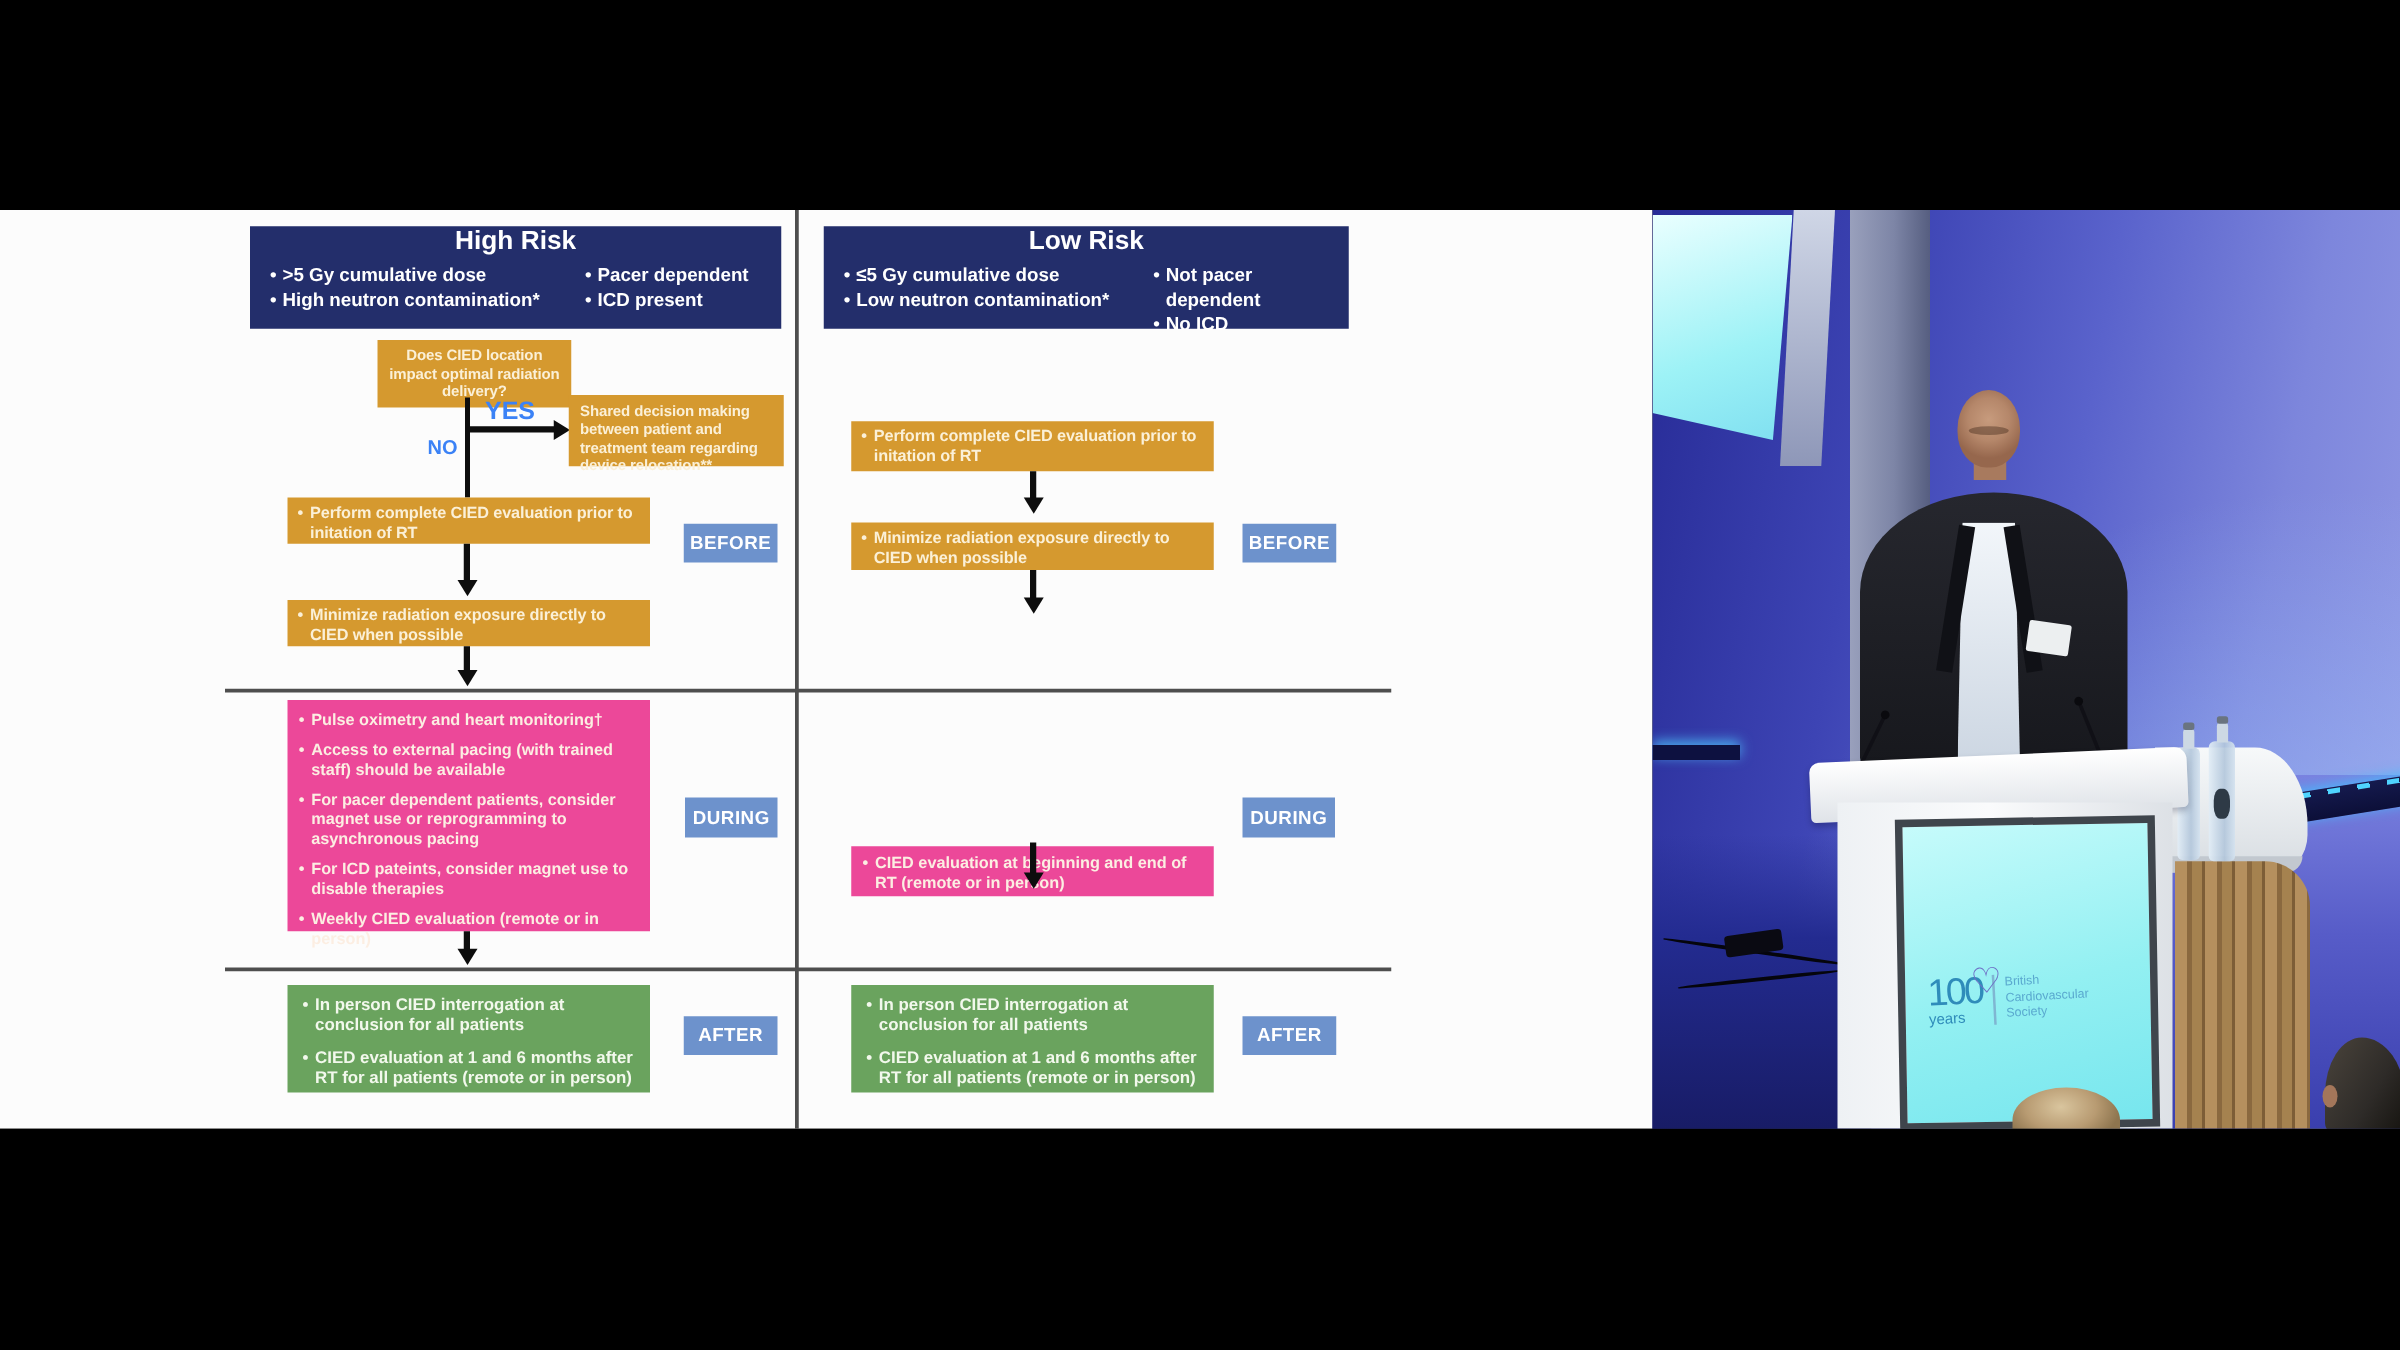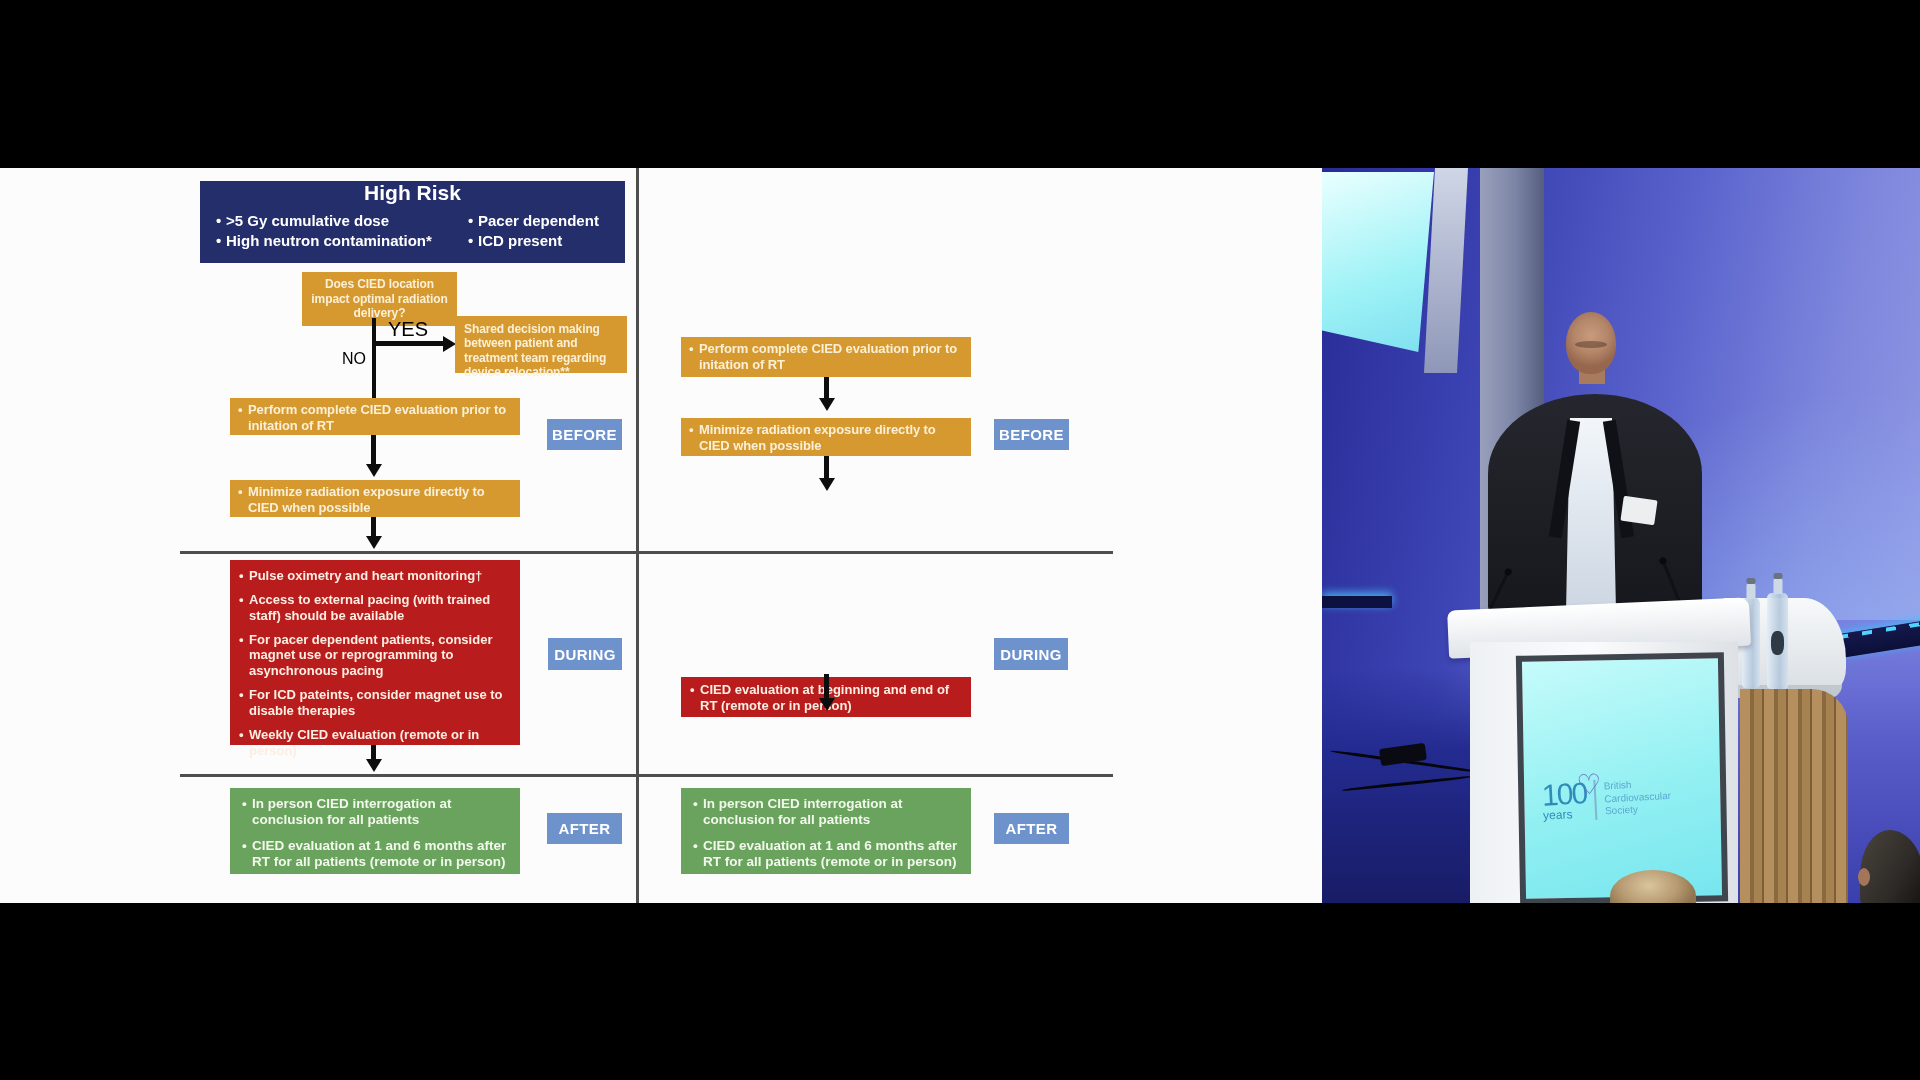--- a/index.html
+++ b/index.html
@@ -13,39 +13,39 @@
   .hl{position:absolute;height:3px;background:#4e4e4e;}
   .vl{position:absolute;width:3px;background:#4e4e4e;}
   .nh{position:absolute;background:#232e6b;color:#fff;}
   .nh-t{text-align:center;font-size:21px;font-weight:bold;padding-top:0;}
   .nh-c{display:flex;padding:6px 0 0 16px;font-size:15px;font-weight:bold;line-height:1.3;}
   .nh-c .c1{width:252px;}
   .li{position:relative;padding-left:10px;}
   .li::before{content:"\2022";position:absolute;left:0;top:0;}
   .gb{position:absolute;background:#d5992f;color:#fbf0d7;font-weight:bold;font-size:13px;
       line-height:1.25;padding:4px 3px 4px 8px;letter-spacing:-0.1px;}
-  .rb{position:absolute;background:#b91c1c;color:#fceee2;font-weight:bold;font-size:13px;
+  .rb{position:absolute;background:#ec4899;color:#fceee2;font-weight:bold;font-size:13px;
       line-height:1.22;padding:8px 4px 3px 9px;}
   .rb .li{margin-bottom:8px;}
   .grb{position:absolute;background:#6aa35e;color:#f2f8ec;font-weight:bold;font-size:13.5px;
       line-height:1.22;padding:8px 4px 4px 12px;}
   .grb .li{margin-bottom:9px;}
   .badge{position:absolute;width:75px;height:31px;background:#6d92cc;color:#fff;font-weight:bold;
       font-size:15px;display:flex;align-items:center;justify-content:center;letter-spacing:.4px;}
   .dec{display:flex;align-items:center;justify-content:center;text-align:center;
       font-size:12px;padding:4px 6px;line-height:1.2;}
   .shb{font-size:12px;padding:6px 6px 20px 9px;line-height:1.2;}
   .cline{position:absolute;background:#0d0d0d;}
   .ad{position:absolute;width:5px;background:#0d0d0d;}
   .ad::after{content:"";position:absolute;bottom:-12px;left:50%;transform:translateX(-50%);
       border-left:8px solid transparent;border-right:8px solid transparent;border-top:13px solid #0d0d0d;}
   .ar{position:absolute;height:5px;background:#0d0d0d;}
   .ar::after{content:"";position:absolute;right:-12px;top:50%;transform:translateY(-50%);
       border-top:8px solid transparent;border-bottom:8px solid transparent;border-left:13px solid #0d0d0d;}
-  .lbl{position:absolute;color:#000000;font-weight:normal;}
+  .lbl{position:absolute;color:#3b82f6;font-weight:bold;}
   
   #camera{position:absolute;left:1322px;top:168px;width:598px;height:735px;overflow:hidden;
       background:
        radial-gradient(130% 90% at 90% 80%, rgba(160,200,255,.55) 0%, rgba(160,200,255,0) 55%),
        linear-gradient(100deg,#272b96 0%,#3d44b4 28%,#5a63cc 52%,#7d86dc 75%,#959ce6 100%);}
   #camera .abs{position:absolute;}
   #cam-screen{left:0;top:4px;width:112px;height:180px;
       background:linear-gradient(160deg,#eaffff 0%,#9df2f6 60%,#7fdff0 100%);
       clip-path:polygon(0 0,100% 0,86% 100%,0 88%);}
   #cam-screen-frame{left:102px;top:0;width:44px;height:205px;
@@ -135,20 +135,33 @@
           <div class="li">&gt;5 Gy cumulative dose</div>
           <div class="li">High neutron contamination*</div>
         </div>
         <div class="c2">
           <div class="li">Pacer dependent</div>
           <div class="li">ICD present</div>
         </div>
       </div>
     </div>
 
+    <div class="nh" style="left:659px;top:13px;width:420px;height:82px;">
+      <div class="nh-t">Low Risk</div>
+      <div class="nh-c">
+        <div class="c1">
+          <div class="li">≤5 Gy cumulative dose</div>
+          <div class="li">Low neutron contamination*</div>
+        </div>
+        <div class="c2">
+          <div class="li">Not pacer dependent</div>
+          <div class="li">No ICD</div>
+        </div>
+      </div>
+    </div>
 
     <div class="gb dec" style="left:302px;top:104px;width:143px;height:46px;">
       <span>Does CIED location impact optimal radiation delivery?</span>
     </div>
     <div class="cline" style="left:372px;top:150px;width:4px;height:80px;"></div>
     <div class="lbl" style="left:388px;top:150px;font-size:20px;">YES</div>
     <div class="ar" style="left:376px;top:173px;width:68px;"></div>
     <div class="lbl" style="left:342px;top:182px;font-size:16px;">NO</div>
     <div class="gb shb" style="left:455px;top:148px;width:172px;height:57px;box-sizing:border-box;">
       <span>Shared decision making between patient and treatment team regarding device relocation**</span>

